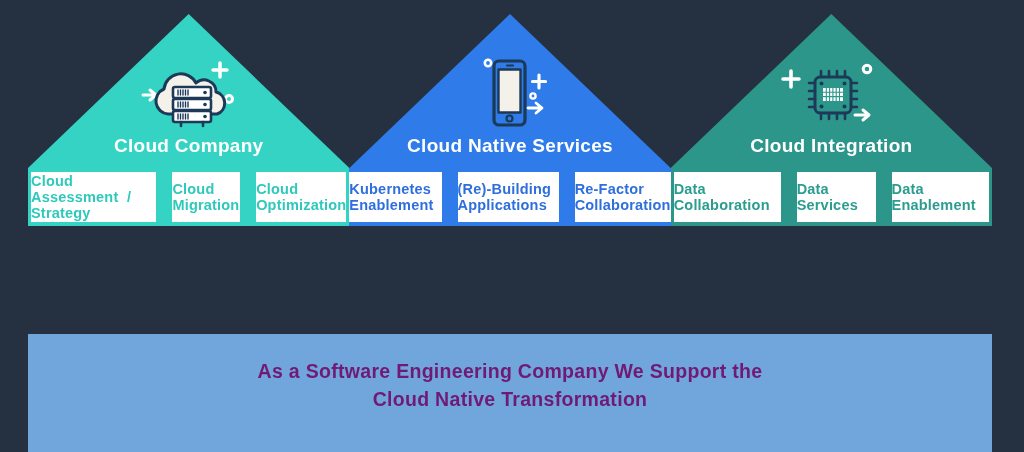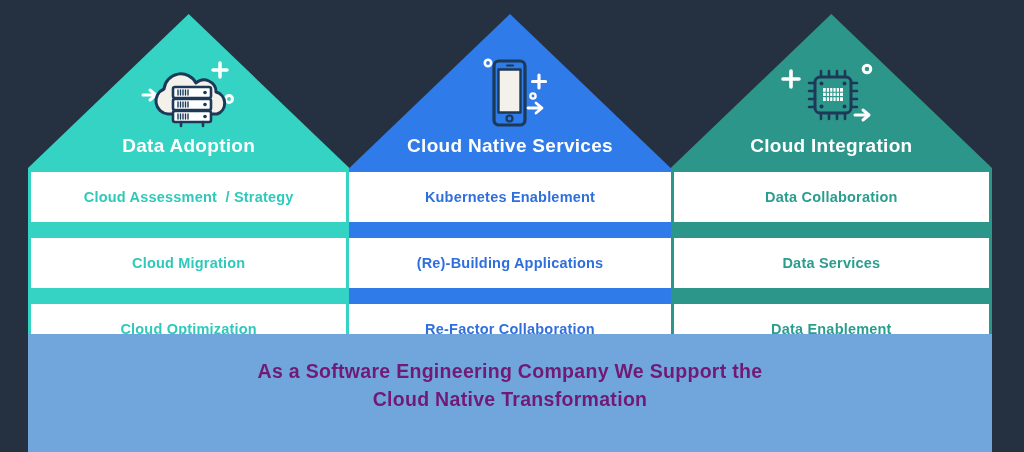--- a/index.html
+++ b/index.html
@@ -16,21 +16,21 @@
     display:flex;flex-direction:column;align-items:center;justify-content:flex-end;
   }
   .tri svg{display:block;margin-bottom:2px;}
   .tri-title{
     color:#fff;font-size:19px;font-weight:700;letter-spacing:.3px;
     padding-bottom:11px;white-space:nowrap;
   }
   .rows{
     background:var(--c);
     padding:4px 3px;
-    display:flex;flex-direction:column;gap:16px;
+    display:flex;flex-direction:row;gap:16px;
   }
   .col[data-col="1"] .rows{padding-left:0;padding-right:0;}
   .cell{
     background:#fff;height:50px;
     display:flex;align-items:center;justify-content:center;
     color:var(--t);font-size:14.5px;font-weight:700;letter-spacing:.2px;
     white-space:pre-wrap;
   }
   .band{
     position:absolute;left:28px;top:334px;width:964px;height:118px;
@@ -61,21 +61,21 @@
           <rect class="ic" style="fill:#fff" stroke-width="2.6" x="36" y="56" width="38" height="11" rx="2"></rect>
           <path class="ic" stroke-width="1.4" d="M41 35 v5 M43.5 35 v5 M46 35 v5 M48.5 35 v5 M51 35 v5"></path>
           <path class="ic" stroke-width="1.4" d="M41 47 v5 M43.5 47 v5 M46 47 v5 M48.5 47 v5 M51 47 v5"></path>
           <path class="ic" stroke-width="1.4" d="M41 59 v5 M43.5 59 v5 M46 59 v5 M48.5 59 v5 M51 59 v5"></path>
           <circle class="ic-fill" cx="68" cy="37.5" r="1.8"></circle>
           <circle class="ic-fill" cx="68" cy="49.5" r="1.8"></circle>
           <circle class="ic-fill" cx="68" cy="61.5" r="1.8"></circle>
           <path class="ic" stroke-width="2.6" d="M44 67 v4 M66 67 v4"></path>
         </g>
       </svg>
-      <div class="tri-title">Data Adoption</div>
+      <div class="tri-title">Cloud Company</div>
     </div>
     <div class="rows">
       <div class="cell">Cloud Assessment  / Strategy</div>
       <div class="cell">Cloud Migration</div>
       <div class="cell">Cloud Optimization</div>
     </div>
   </div>
 
   <div class="col" data-col="1" style="--c: #2e7be9; --t: #2f6fdd;">
     <div class="tri">

